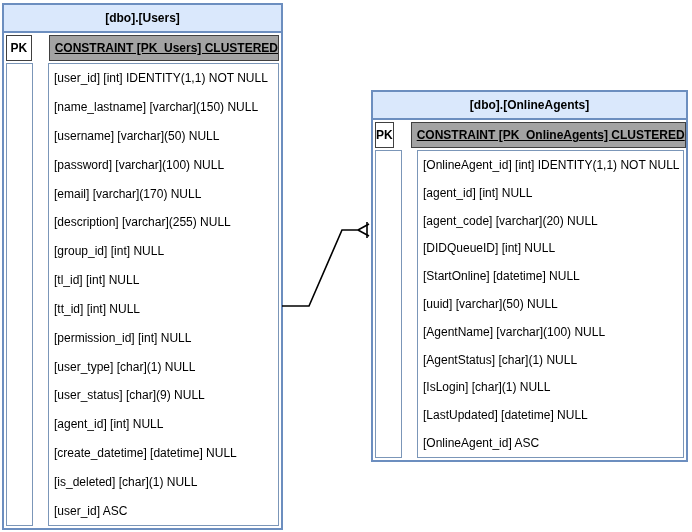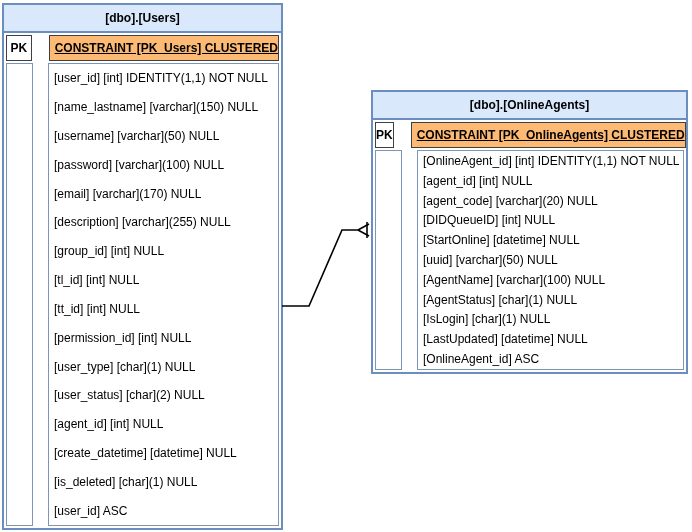--- a/index.html
+++ b/index.html
@@ -15,21 +15,21 @@
 
   .er-table {
     position: absolute;
     box-sizing: border-box;
     border: 2px solid #6c8ebf;
     background: #ffffff;
     display: flex;
     flex-direction: column;
   }
   #users-table  { left: 2px;   top: 3px;  width: 281px; height: 527px; }
-  #agents-table { left: 371px; top: 90px; width: 317px; height: 284px; }
+  #agents-table { left: 371px; top: 90px; width: 317px; height: 372px; }
 
   .tbl-header {
     height: 26px;
     flex: 0 0 26px;
     background: #dae8fc;
     border-bottom: 2px solid #6c8ebf;
     display: flex; align-items: center; justify-content: center;
     font-size: 12px; font-weight: bold;
   }
 
@@ -44,21 +44,21 @@
     width: 27px;
     border: 1px solid #404040;
     background: #fff;
     display: flex; align-items: center; justify-content: center;
     font-size: 12px; font-weight: bold;
   }
   .constraint-cell {
     box-sizing: border-box;
     flex: 1;
     border: 1px solid #404040;
-    background: #fdba74;
+    background: #a3a3a3;
     display: flex; align-items: center;
     padding-left: 5px;
     font-size: 12px; font-weight: bold;
     text-decoration: underline;
     white-space: nowrap;
   }
 
   .body-row {
     flex: 1;
     display: flex;
@@ -118,21 +118,21 @@
           <div class="field">[name_lastname] [varchar](150) NULL</div>
           <div class="field">[username] [varchar](50) NULL</div>
           <div class="field">[password] [varchar](100) NULL</div>
           <div class="field">[email] [varchar](170) NULL</div>
           <div class="field">[description] [varchar](255) NULL</div>
           <div class="field">[group_id] [int] NULL</div>
           <div class="field">[tl_id] [int] NULL</div>
           <div class="field">[tt_id] [int] NULL</div>
           <div class="field">[permission_id] [int] NULL</div>
           <div class="field">[user_type] [char](1) NULL</div>
-          <div class="field">[user_status] [char](2) NULL</div>
+          <div class="field">[user_status] [char](9) NULL</div>
           <div class="field">[agent_id] [int] NULL</div>
           <div class="field">[create_datetime] [datetime] NULL</div>
           <div class="field">[is_deleted] [char](1) NULL</div>
           <div class="field">[user_id] ASC</div>
       </div>
     </div>
   </div>
 
   <div class="er-table" id="agents-table">
     <div class="tbl-header">

